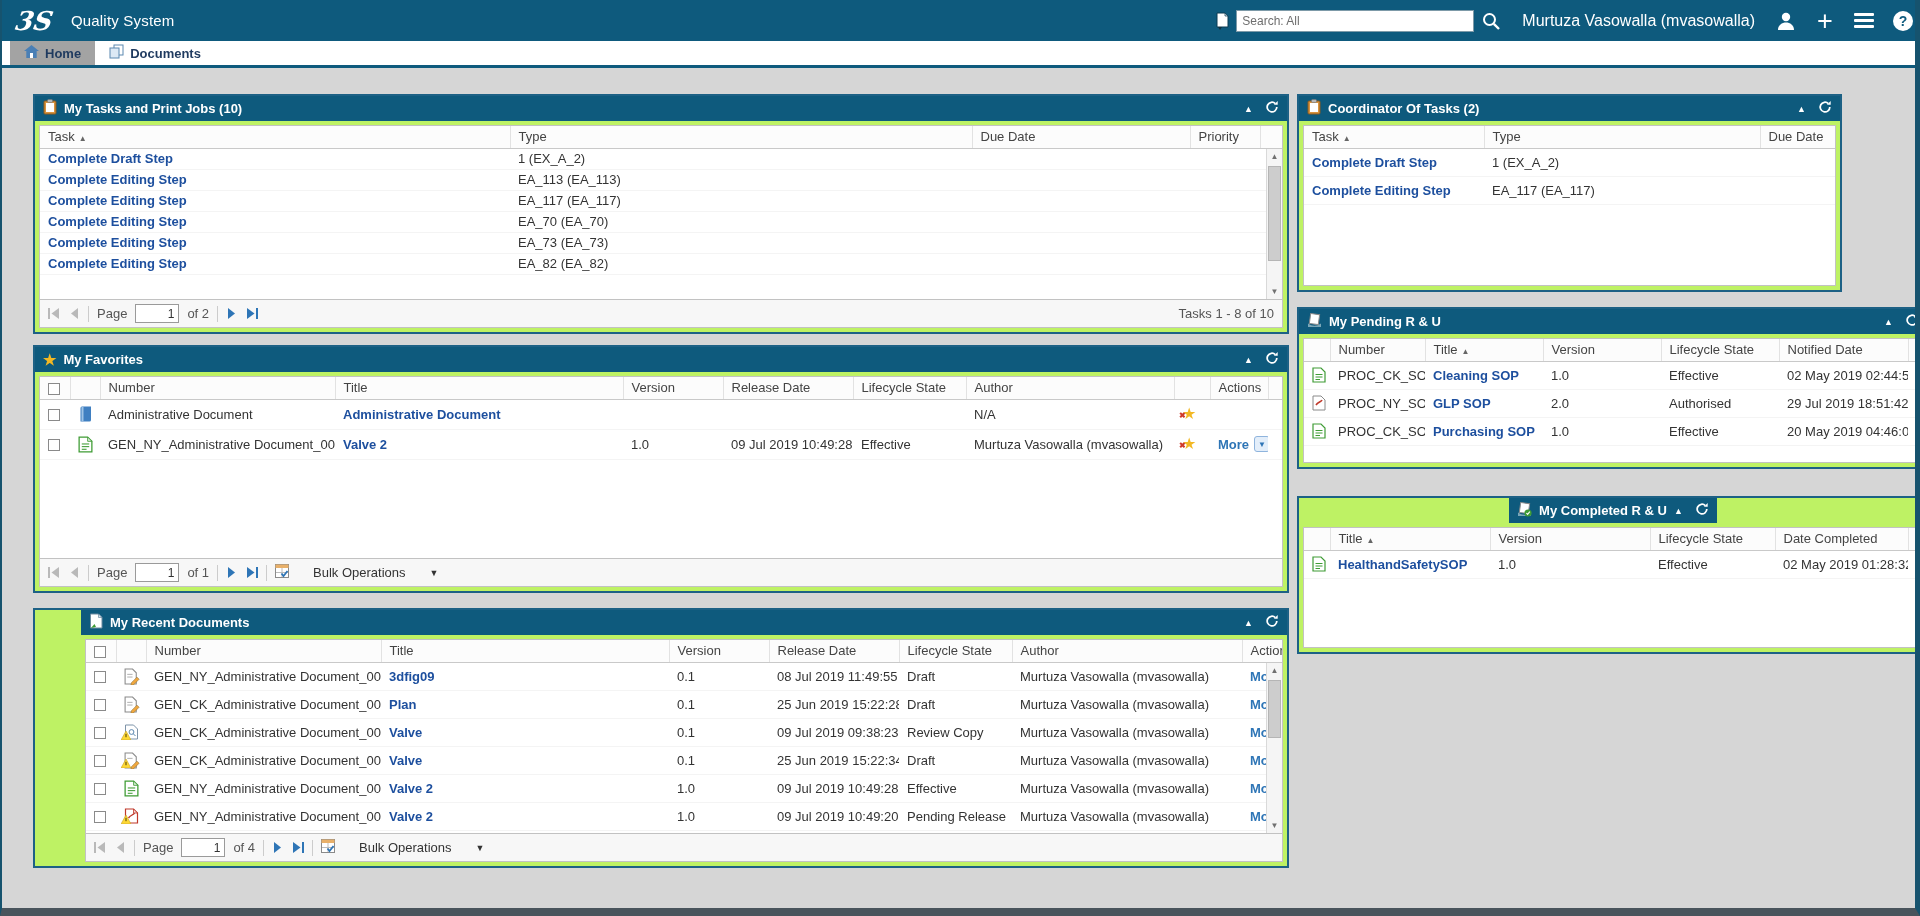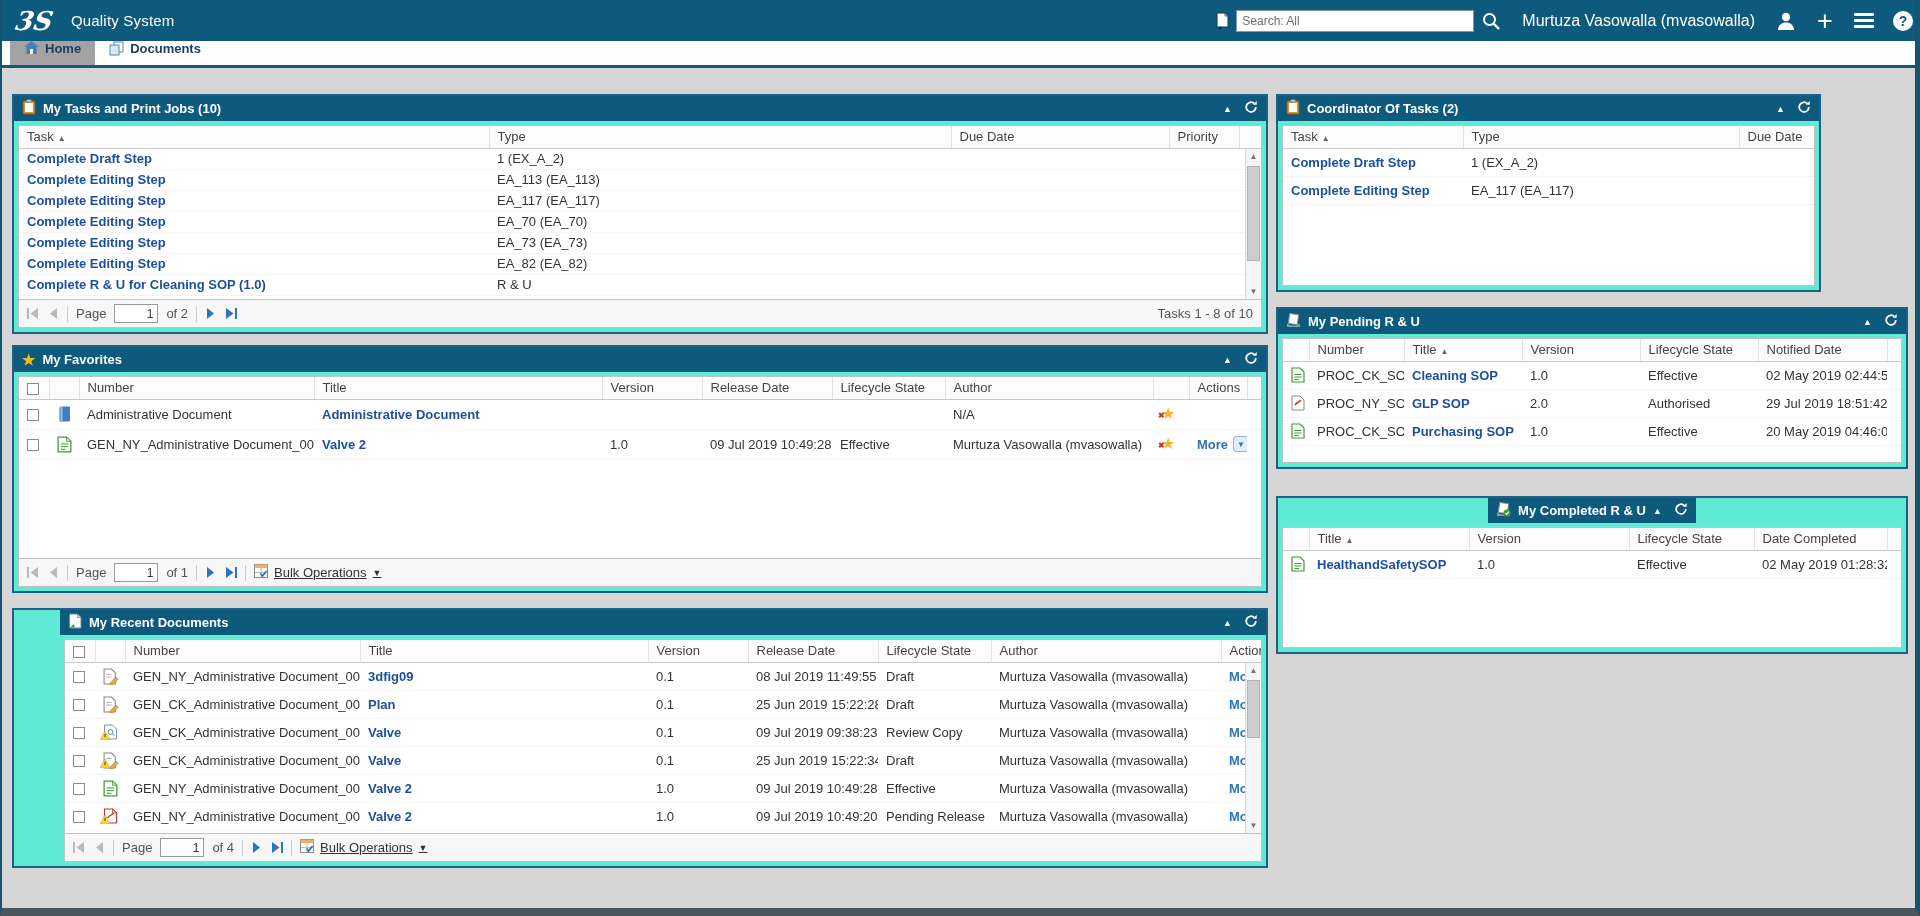--- a/index.html
+++ b/index.html
@@ -23,26 +23,26 @@
   .h-ic { display:inline-flex; align-items:center; justify-content:center; width:24px; height:24px; cursor:pointer; }
   .plus-ic { color:#fff; font-size:27px; font-weight:400; line-height:20px; }
   .burger { display:flex; flex-direction:column; gap:3px; }
   .burger i { display:block; width:20px; height:3px; background:#fff; border-radius:1px; }
   .help-ic { width:20px; height:20px; border-radius:50%; background:#fff; color:#0e5a7d; font-weight:bold; font-size:14px;
              display:flex; align-items:center; justify-content:center; }
 
   
   .tabbar { position:absolute; top:41px; left:0; right:0; height:27px; background:#fff; border-bottom:3px solid #0e5a7d;
             display:flex; align-items:stretch; padding-left:8px; }
-  .tab { display:flex; align-items:flex-start; gap:6px; padding:0 14px; font-size:13px; font-weight:bold; color:#1f3a5f; cursor:pointer; }
+  .tab { display:flex; align-items:center; gap:6px; padding:0 14px; font-size:13px; font-weight:bold; color:#1f3a5f; cursor:pointer; }
   .tab.active { background:#a3a3a3; }
 
   
   .main { position:absolute; top:68px; left:0; right:0; bottom:0; background:#d6d6d6; }
-  .panel { position:absolute; border:2px solid #1d6185; background:#5eead4; display:flex; flex-direction:column; }
+  .panel { position:absolute; border:2px solid #1d6185; background:#bef264; display:flex; flex-direction:column;margin-left:21px; }
   .panel-head { flex:0 0 25px; height:25px; background:#0e5a7d; color:#fff; display:flex; align-items:center; gap:7px;
                 padding:0 8px; font-size:13px; font-weight:bold; }
   .ph-tools { margin-left:auto; display:flex; align-items:center; gap:12px; }
   .ph-collapse { color:#fff; font-size:9px; cursor:pointer; }
   .panel-wrap { flex:1; margin:4px; display:flex; flex-direction:column; min-height:0; }
   .grid { position:relative; flex:1; min-height:0; border:1px solid #c2c2c2; background:#fff; overflow:hidden; }
   .tbl { width:100%; border-collapse:collapse; table-layout:fixed; }
   .tbl th { text-align:left; font-weight:normal; color:#444; font-size:13px; height:22px; padding:2px 8px;
             background:#fcfcfc; border-right:1px solid #e2e2e2; border-bottom:1px solid #c9c9c9;
             white-space:nowrap; overflow:hidden; }
@@ -65,22 +65,22 @@
   .more-btn { display:inline-flex; align-items:center; justify-content:center; width:16px; height:16px; border:1px solid #8fb4dd;
               border-radius:3px; background:#e3eefa; color:#2e75b6; font-size:8px; cursor:pointer; }
 
   
   .pgbar { flex:0 0 28px; height:28px; border:1px solid #c2c2c2; border-top:none; background:#f7f7f7;
            display:flex; align-items:center; gap:8px; padding:0 8px; font-size:13px; color:#555; }
   .pg-btn { display:inline-flex; cursor:pointer; }
   .pg-sep { width:1px; height:16px; background:#ccc; }
   .pg-input { width:44px; height:19px; border:1px solid #9a9a9a; text-align:right; padding-right:4px; font-size:12px; color:#333; }
   .pg-range { margin-left:auto; color:#555; }
-  .bulk { display:inline-flex; align-items:center; gap:6px; background:none; border:none; font-size:13px; color:#333;
-          font-family:inherit; cursor:pointer;text-decoration:underline; }
+  .bulk { display:inline-flex; align-items:center; gap:24px; background:none; border:none; font-size:13px; color:#333;
+          font-family:inherit; cursor:pointer; }
   .bulk .caret { font-size:9px; color:#333; }
 
   
   .sbar { position:absolute; top:23px; right:0; bottom:0; width:16px; background:#f5f5f5; border-left:1px solid #d9d9d9; }
   .sbar .ar { position:absolute; left:0; width:15px; height:15px; color:#707070; font-size:8px; display:flex;
               align-items:center; justify-content:center; cursor:pointer; }
   .sbar .ar.up { top:0; } .sbar .ar.dn { bottom:0; }
   .sbar .thumb { position:absolute; left:1px; width:13px; background:#cdcdcd; border:1px solid #b5b5b5; cursor:pointer; }
 
   #p-tasks      { left:10px;   top:26px;  width:1256px; height:240px; }
@@ -232,27 +232,20 @@
                   <td></td>
                   <td></td>
                 </tr>
               <tr>
                   <td><a class="lnk">Complete Editing Step</a></td>
                   <td>EA_82 (EA_82)</td>
                   <td></td>
                   <td></td>
                   <td></td>
                 </tr>
-              <tr>
-                  <td><a class="lnk">Complete R &amp; U for Cleaning SOP (1.0)</a></td>
-                  <td>R &amp; U</td>
-                  <td></td>
-                  <td></td>
-                  <td></td>
-                </tr>
             </tbody>
           </table>
           <div class="sbar">
             <span class="ar up">▲</span>
             <span class="thumb" style="top:17px;height:95px;"></span>
             <span class="ar dn">▼</span>
           </div>
         </div>
         <div class="pgbar">
           <span class="pg-btn">

